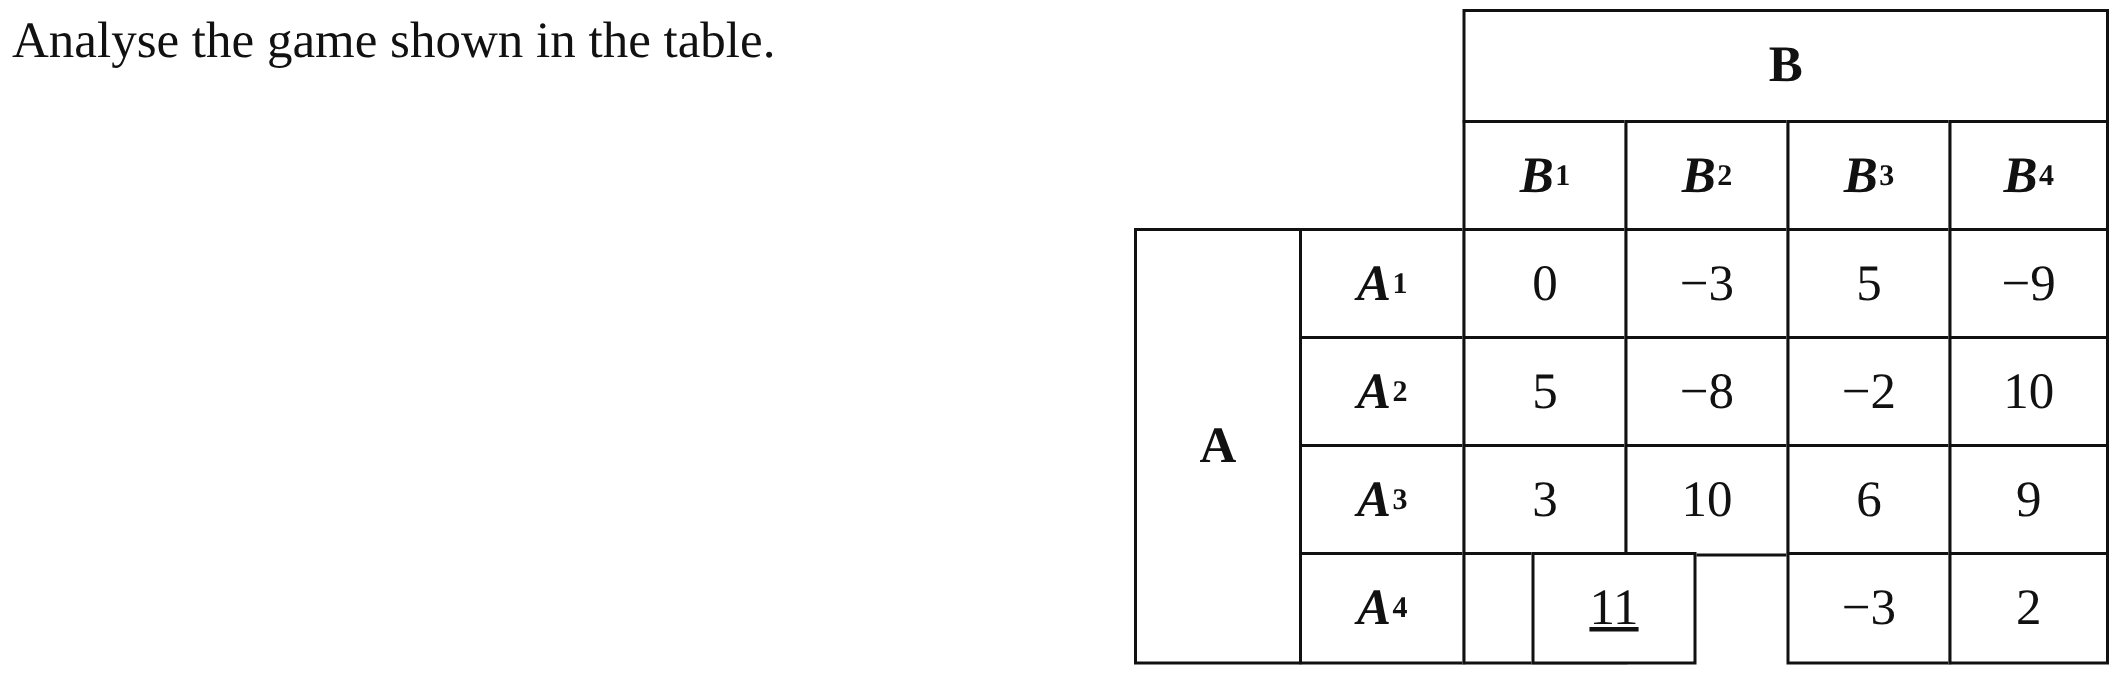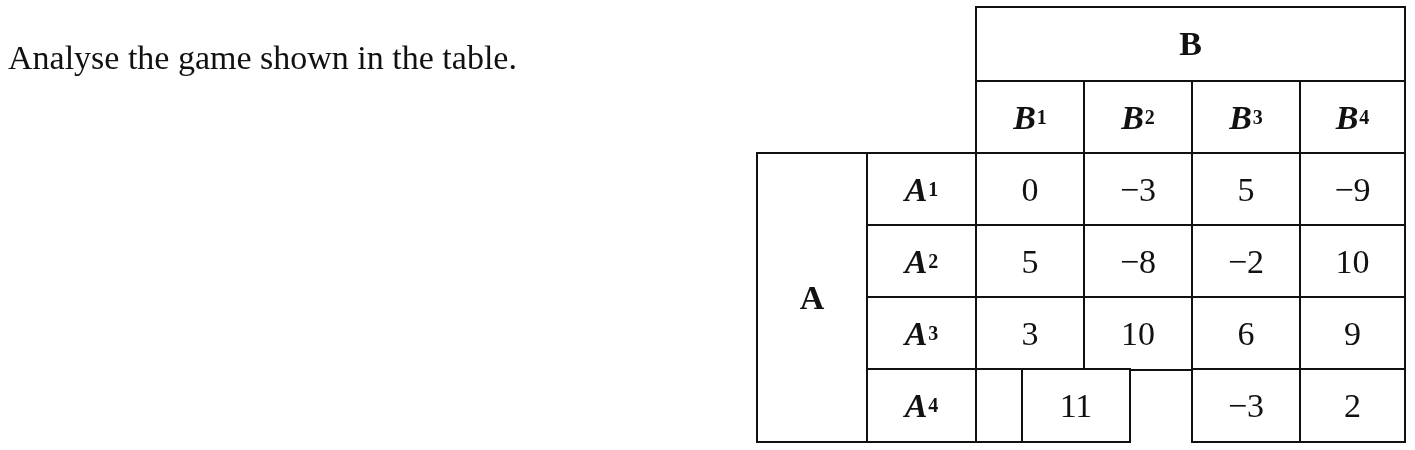--- a/index.html
+++ b/index.html
@@ -1,18 +1,18 @@
 <!DOCTYPE html>
 <html><head>
   <meta charset="utf-8">
   <style>
     html, body { margin: 0; padding: 0; background: #ffffff; }
     body { width: 1415px; height: 450px; position: relative; overflow: hidden;
            font-family: "Liberation Serif", "DejaVu Serif", serif; color: #111; }
-    .prompt { position: absolute; left: 8px; top: 36px; font-size: 34px; line-height: 44px; white-space: nowrap; }
+    .prompt { position: absolute; left: 8px; top: 6px; font-size: 34px; line-height: 44px; white-space: nowrap; }
     .box { position: absolute; box-sizing: border-box; border: 2px solid #111; background: #fff;
            display: flex; align-items: center; justify-content: center; }
     .hdr-bold { font-weight: bold; font-size: 34px; }
     .strat { font-weight: bold; font-style: italic; font-size: 34px; }
     .strat sub { font-size: 20px; font-style: normal; vertical-align: -10px; margin-left: 1px; }
     .cell { font-size: 34px; }
   </style>
 </head>
 <body>
 
@@ -66,16 +66,16 @@
   <div class="box cell" style="left:975px; top:296px; width:110px; height:75px;">3</div>
   <div class="box cell" style="left:1083px; top:296px; width:110px; height:75px;">10</div>
   <div class="box cell" style="left:1191px; top:296px; width:110px; height:75px;">6</div>
   <div class="box cell" style="left:1299px; top:296px; width:107px; height:75px;">9</div>
 
   <div class="box strat" style="left:866px; top:368px; width:111px; height:75px;">
     <span>A</span>
       <sub>4</sub>
   </div>
   <div class="box cell" style="left:975px; top:368px; width:110px; height:75px;">4</div>
-  <div class="box cell" style="left:1021px; top:368px; width:110px; height:75px;">11</div>
+  <div class="box cell" style="left:1021px; top:368px; width:110px; height:75px;text-decoration:underline;">11</div>
   <div class="box cell" style="left:1191px; top:368px; width:110px; height:75px;">−3</div>
   <div class="box cell" style="left:1299px; top:368px; width:107px; height:75px;">2</div>
 </div>
 
 </body></html>

